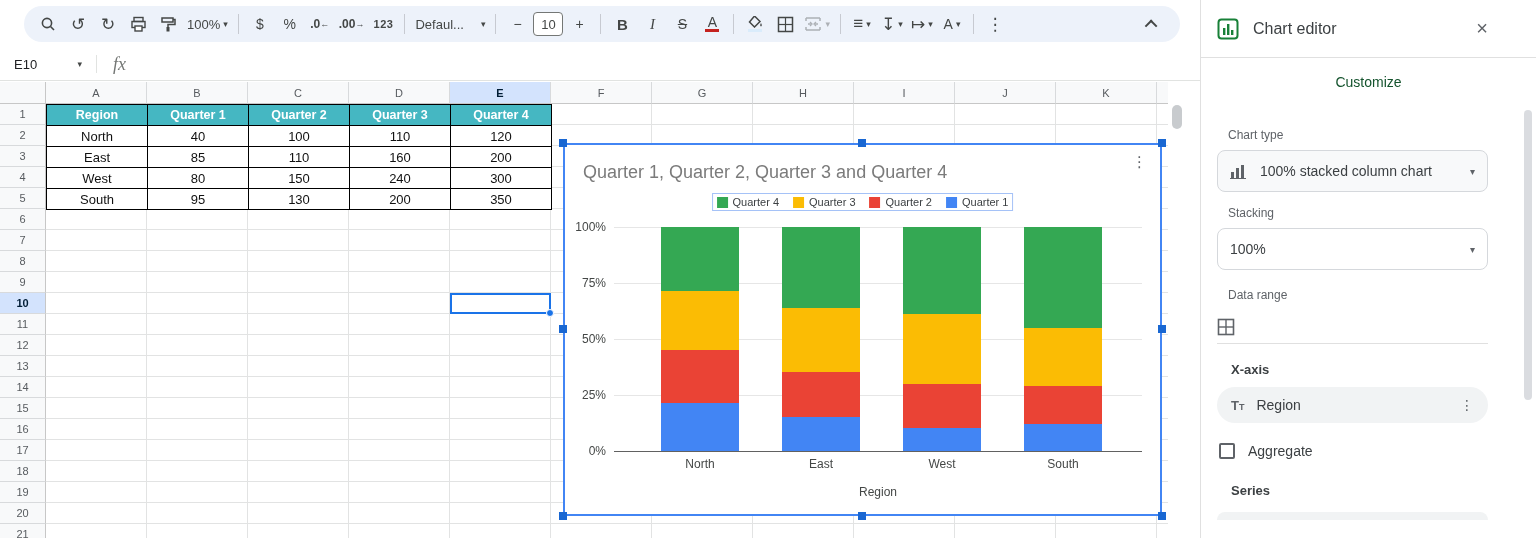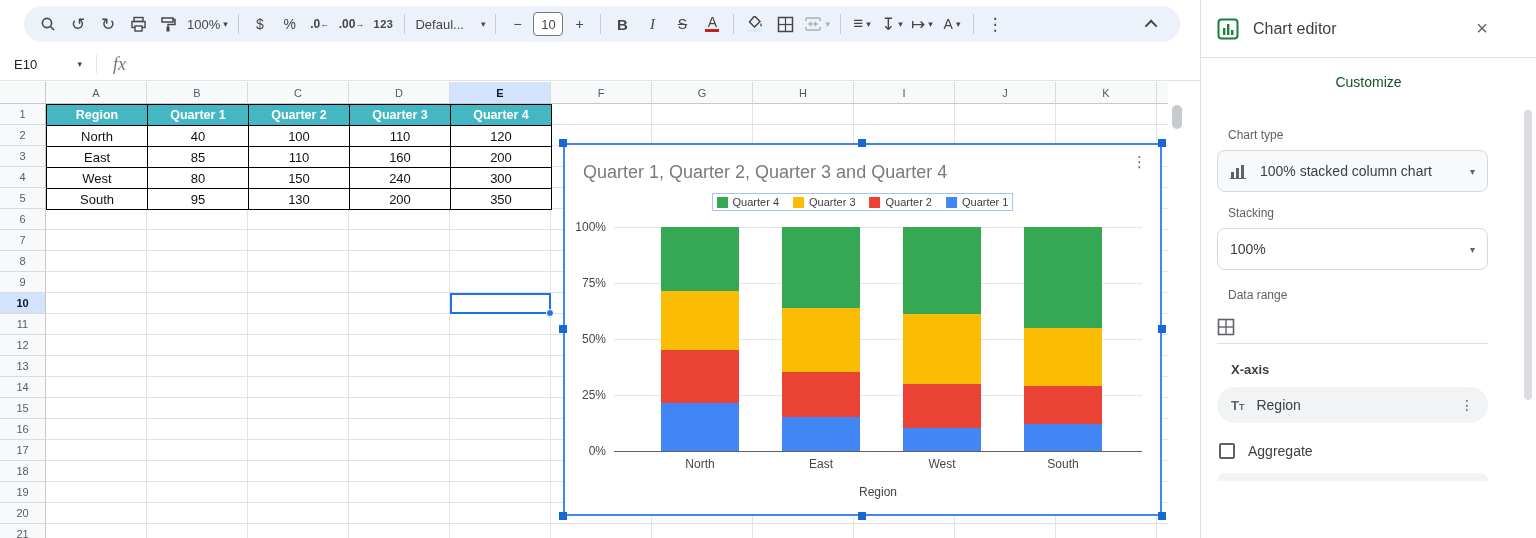--- a/index.html
+++ b/index.html
@@ -457,20 +457,21 @@
       <div class="sec-h">X-axis</div>
       <div class="pill">
         <span class="tt-icon">T<small>T</small></span>
         <span class="pill-text">Region</span>
         <span class="pill-menu">⋮</span>
       </div>
       <div class="check-row">
         <div class="checkbox"></div>
         <span class="check-lbl">Aggregate</span>
       </div>
+      <div class="sec-h" style="margin-top:24px;">Series</div>
       <div class="pill-stub"></div>
     </div>
     <div class="panel-scroll"></div>
   </div>
 
 <div class="handle" style="left: 559px; top: 139px;"></div>
     <div class="handle" style="left: 858px; top: 139px;"></div>
     <div class="handle" style="left: 1158px; top: 139px;"></div>
     <div class="handle" style="left: 559px; top: 325px;"></div>
     <div class="handle" style="left: 1158px; top: 325px;"></div>

